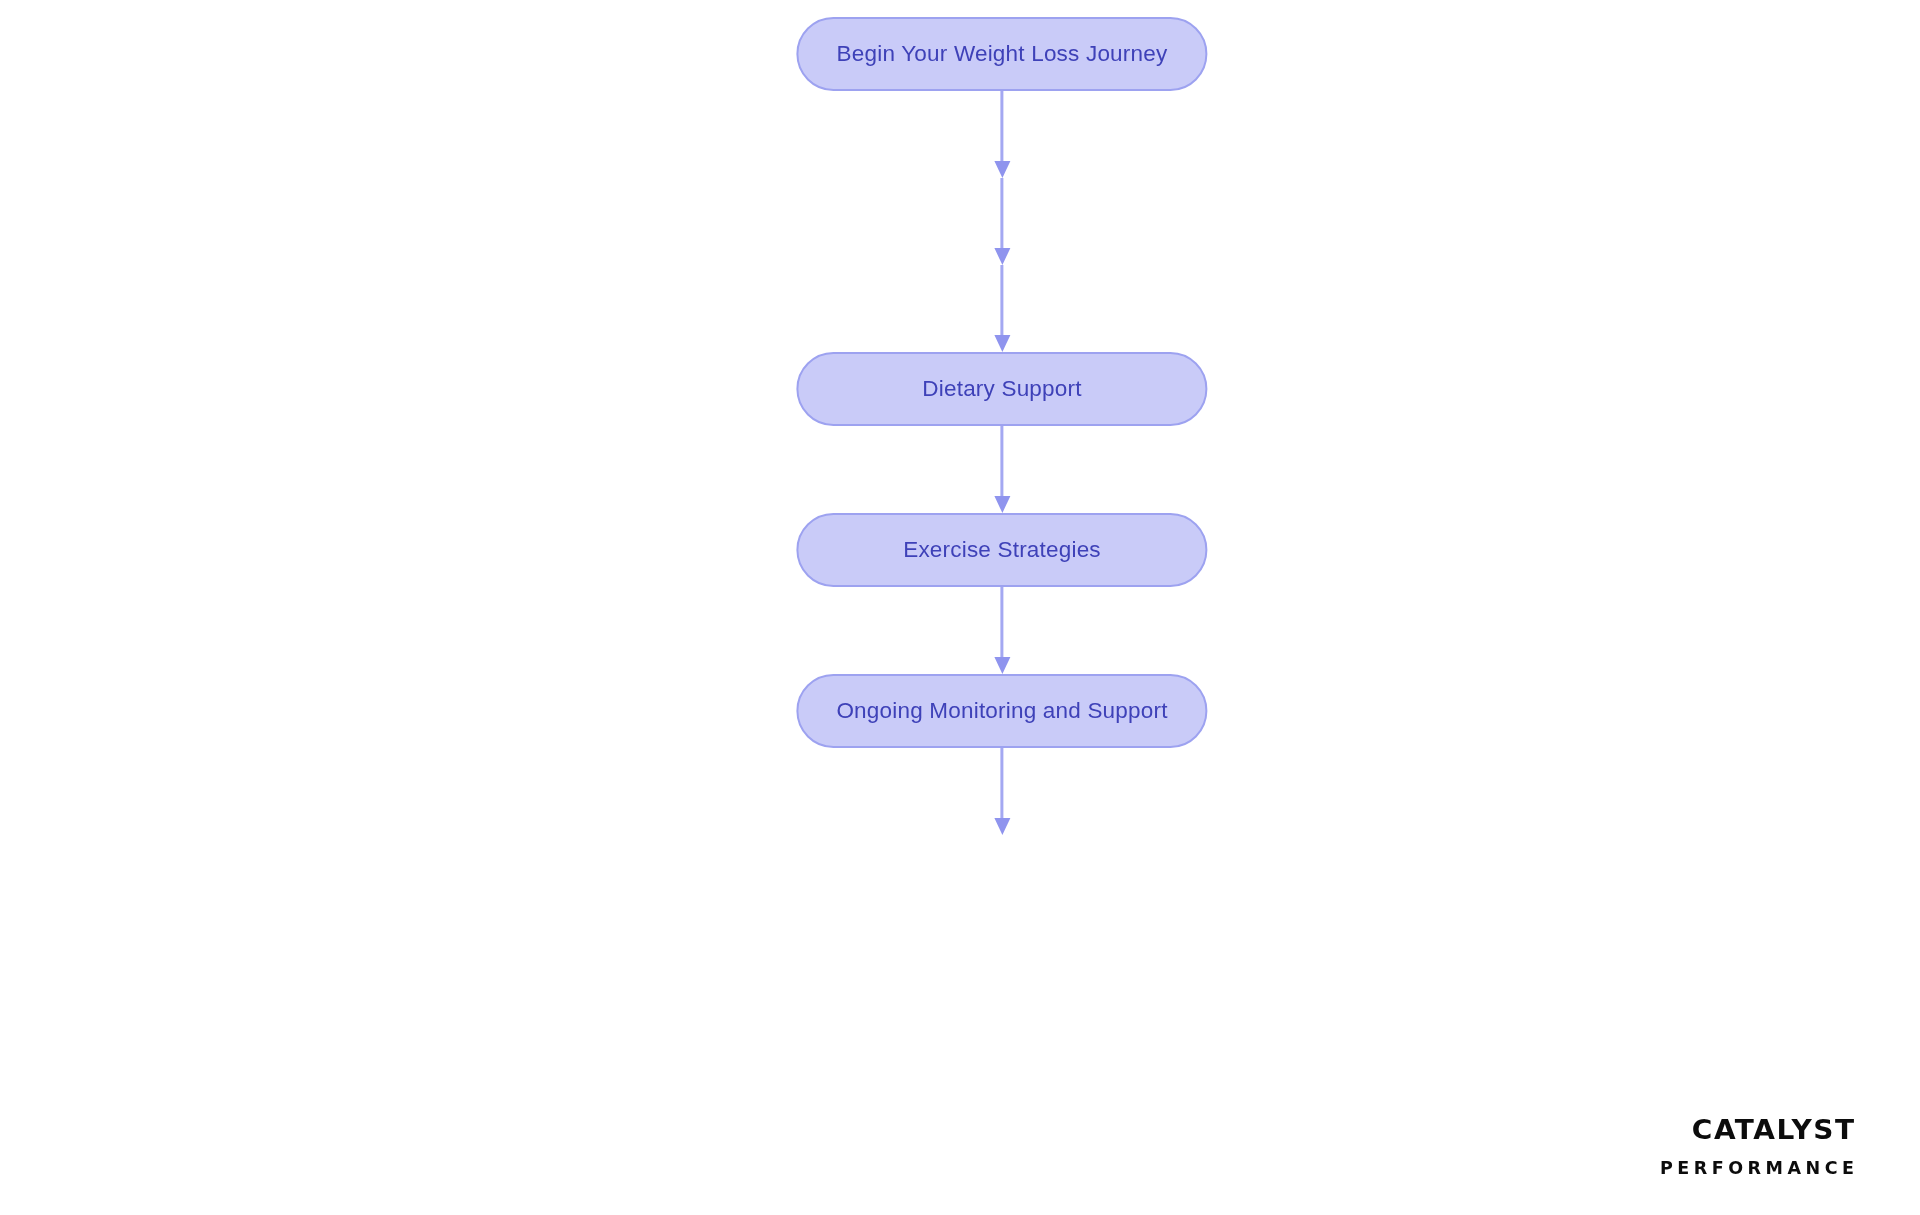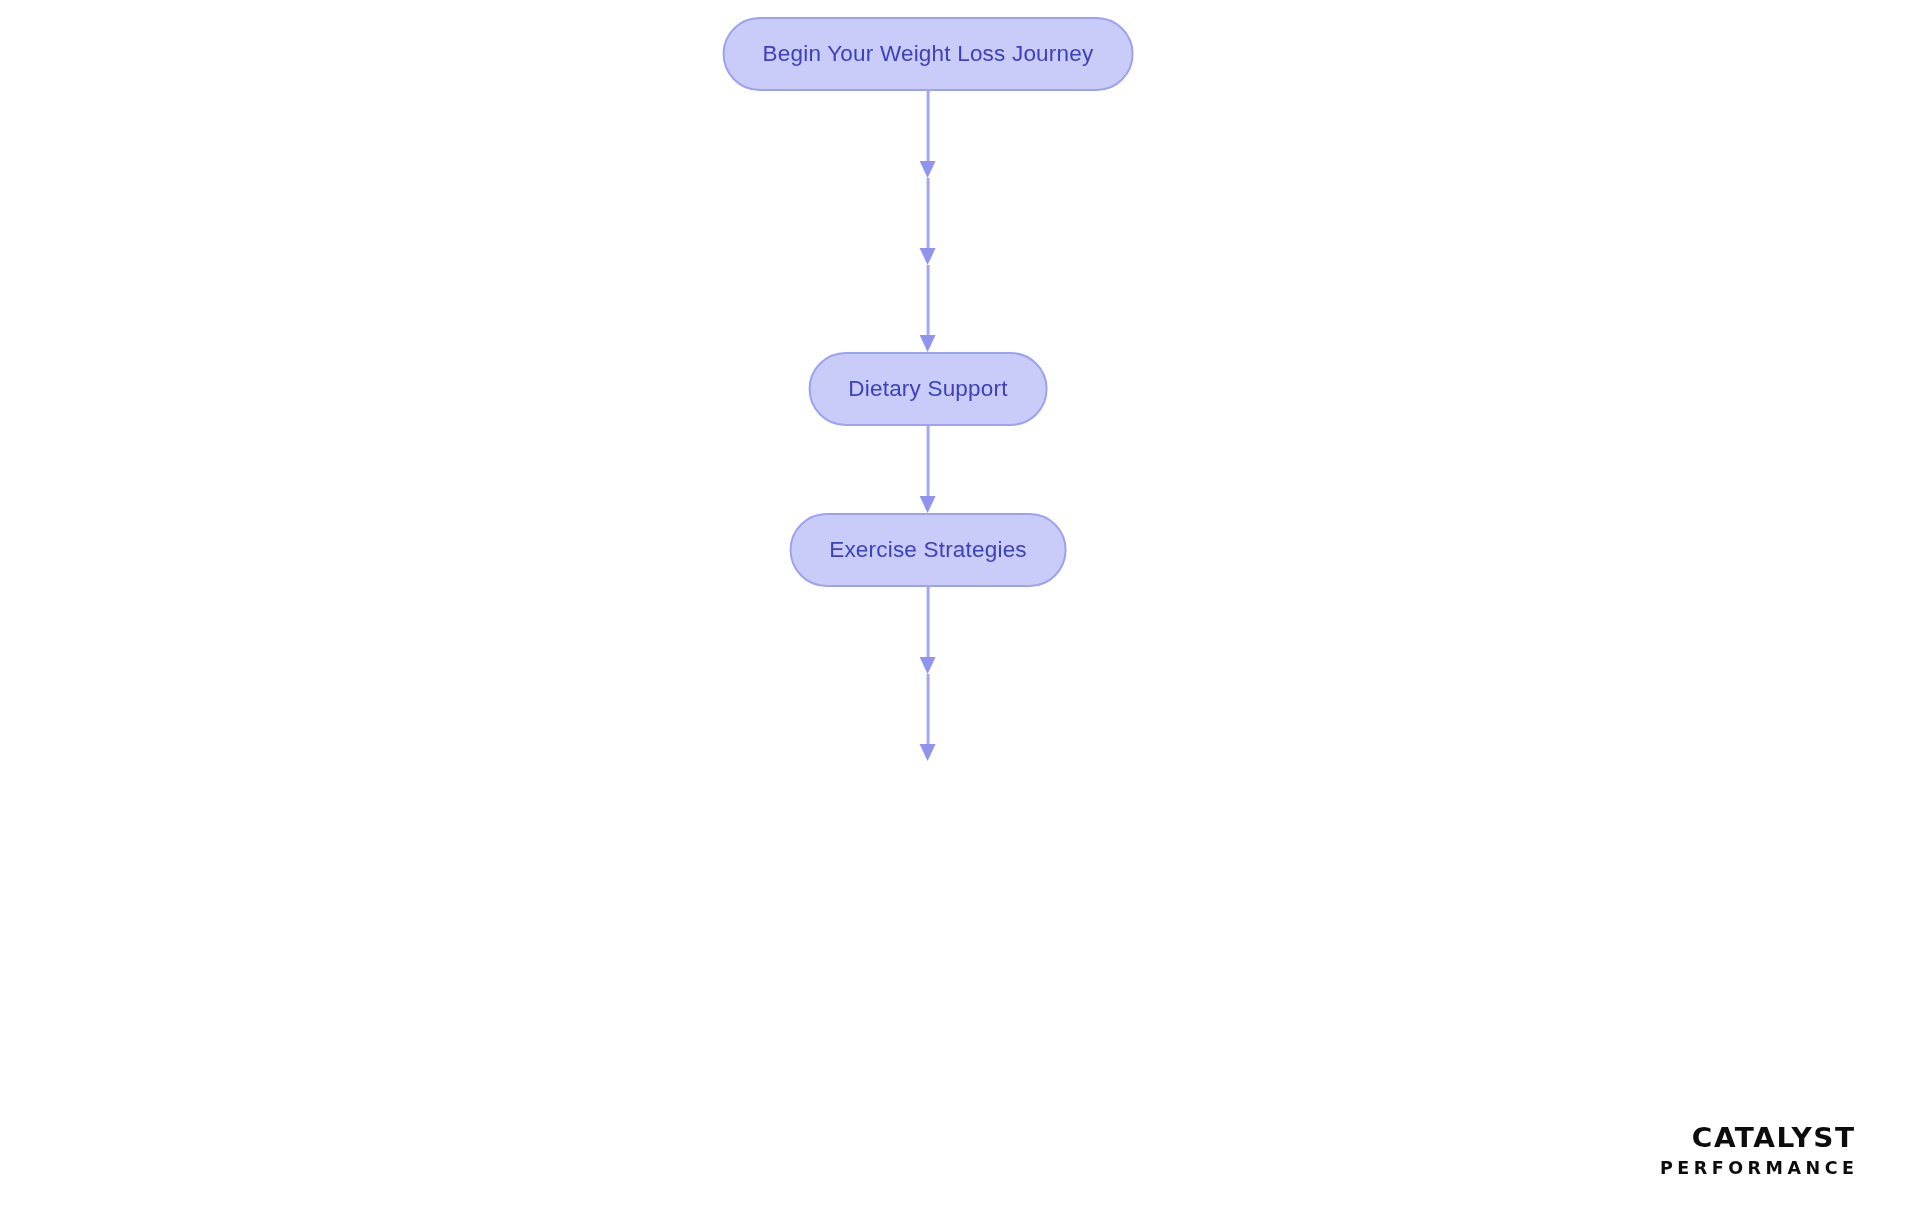--- a/index.html
+++ b/index.html
@@ -9,26 +9,25 @@
   }
   body {
     width: 1920px;
     height: 1215px;
     position: relative;
     overflow: hidden;
     font-family: "Liberation Sans", sans-serif;
   }
   .flowchart {
     position: absolute;
-    left: 928px;
+    left: 1002px;
     top: 17px;
     transform: translateX(-50%);
     display: flex;
     flex-direction: column;
-    align-items: center;
   }
   .flow-node {
     height: 74px;
     box-sizing: border-box;
     display: flex;
     align-items: center;
     justify-content: center;
     padding: 0 38px;
     white-space: nowrap;
     background: var(--node-fill, #c9cbf8);
@@ -72,21 +71,21 @@
     line-height: 1;
     transform: scaleY(0.92);
     transform-origin: bottom right;
   }
   .logo .logo-line2 {
     font-family: "DejaVu Sans", sans-serif;
     font-size: 17.5px;
     font-weight: 700;
     letter-spacing: 4.5px;
     margin-right: -4.5px;
-    margin-top: 8px;
+    margin-top: 16px;
     line-height: 1;
   }
 </style>
 </head>
 <body>
 
 <div class="flowchart">
 
   <div class="flow-node">
       <span>Begin Your Weight Loss Journey</span>
@@ -120,20 +119,23 @@
 
   <div class="flow-node">
       <span>Exercise Strategies</span>
     </div>
 
   <div class="connector">
     <div class="line"></div>
     <div class="head"></div>
   </div>
 
+  <div class="flow-node">
+      <span>Ongoing Monitoring and Support</span>
+    </div>
 
   <div class="connector">
     <div class="line"></div>
     <div class="head"></div>
   </div>
 
 
 </div>
 
 <div class="logo">

